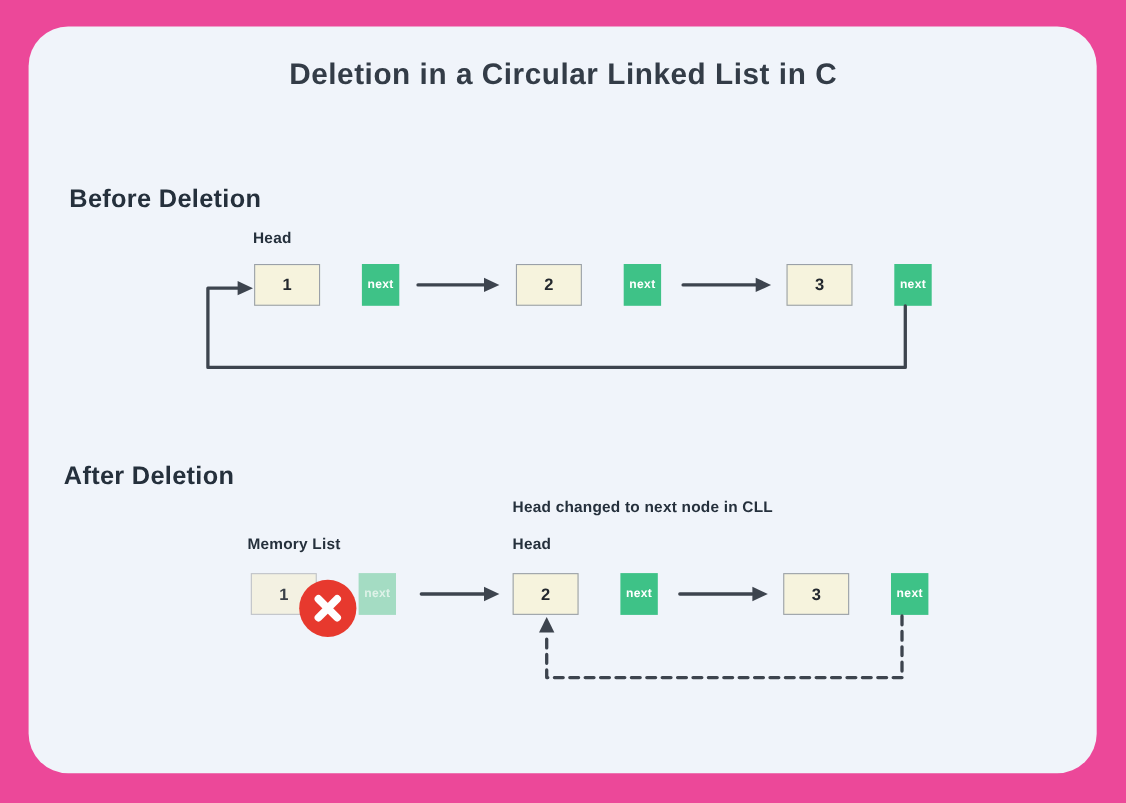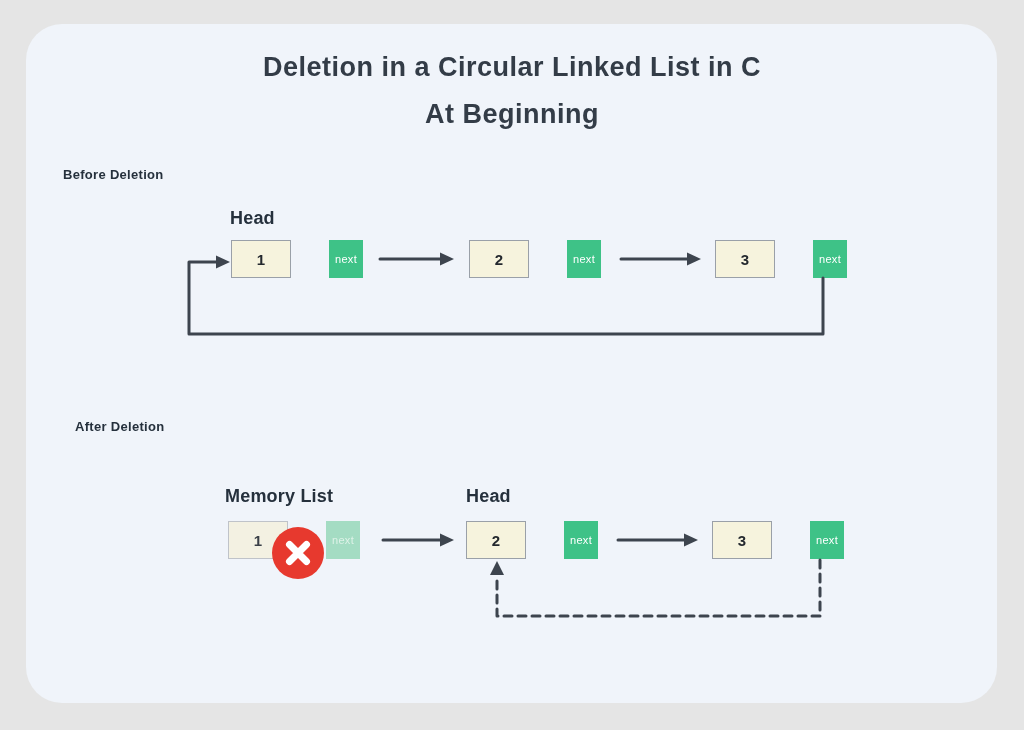--- a/index.html
+++ b/index.html
@@ -1,62 +1,62 @@
 <!DOCTYPE html>
 <html><head>
 <meta charset="utf-8">
 <style>
   html,body{margin:0;padding:0;}
   .canvas{
     position:relative;
     width:1024px;height:730px;
-    background:#e5e5e5;
+    background:#ec4899;
     font-family:"Liberation Sans",sans-serif;
     overflow:hidden;
   }
   .card{
     position:absolute;
     left:26px;top:24px;width:971px;height:679px;
     background:#f0f4fa;
     border-radius:36px;
   }
   .title-line{
     position:absolute;left:0;width:100%;
     text-align:center;
     font-size:27px;font-weight:bold;
     color:#333c47;letter-spacing:0.5px;
   }
   .section-label{
     position:absolute;
-    font-size:13px;font-weight:bold;color:#25303c;
+    font-size:23px;font-weight:bold;color:#25303c;
     letter-spacing:0.3px;
   }
   .small-label{
     position:absolute;
-    font-size:18px;font-weight:bold;color:#25303c;
+    font-size:14px;font-weight:bold;color:#25303c;
     letter-spacing:0.2px;
   }
   .node{
     position:absolute;
     display:flex;height:38px;width:132px;
     box-sizing:border-box;
   }
   .node-val{
     width:84px;height:100%;
     background:#f6f3dd;
     border:1px solid #9aa0a8;
     box-sizing:border-box;
     display:flex;align-items:center;justify-content:center;
     font-size:15px;font-weight:bold;color:#23282e;
   }
   .node-next{
     width:48px;height:100%;
     background:#3ec287;
     display:flex;align-items:center;justify-content:center;
-    font-size:11px;font-weight:normal;color:#ffffff;
+    font-size:11px;font-weight:bold;color:#ffffff;
     letter-spacing:0.3px;
     margin-left:38px;
   }
   .node.faded .node-val{
     background:#f3f1e2;border-color:#bfc3c9;color:#3a4048;
   }
   .node.faded .node-next{
     background:#a4dcc3;color:#def2e8;
   }
   .delete-badge{
@@ -74,39 +74,39 @@
   .dashed{stroke-dasharray:8 6;}
   .head{fill:#3d444e;stroke:none;}
 </style>
 </head>
 <body>
 
 <div class="canvas">
   <div class="card"></div>
 
   <div class="title-line" style="top:52px">Deletion in a Circular Linked List in C</div>
-  <div class="title-line" style="top:99px">At Beginning</div>
 
   <div class="section-label" style="left:63px;top:167px">Before Deletion</div>
   <div class="small-label" style="left:230px;top:208px">Head</div>
 
   <div class="node" style="left:231px;top:240px">
     <div class="node-val">1</div>
     <div class="node-next">next</div>
   </div>
   <div class="node" style="left:469px;top:240px">
     <div class="node-val">2</div>
     <div class="node-next">next</div>
   </div>
   <div class="node" style="left:715px;top:240px">
     <div class="node-val">3</div>
     <div class="node-next">next</div>
   </div>
 
-  <div class="section-label" style="left:75px;top:419px">After Deletion</div>
+  <div class="section-label" style="left:58px;top:419px">After Deletion</div>
+  <div class="small-label" style="left:466px;top:452px">Head changed to next node in CLL</div>
   <div class="small-label" style="left:225px;top:486px">Memory List</div>
   <div class="small-label" style="left:466px;top:486px">Head</div>
 
   <div class="node faded" style="left:228px;top:521px">
     <div class="node-val">1</div>
     <div class="node-next">next</div>
   </div>
   <div class="node" style="left:466px;top:521px">
     <div class="node-val">2</div>
     <div class="node-next">next</div>

